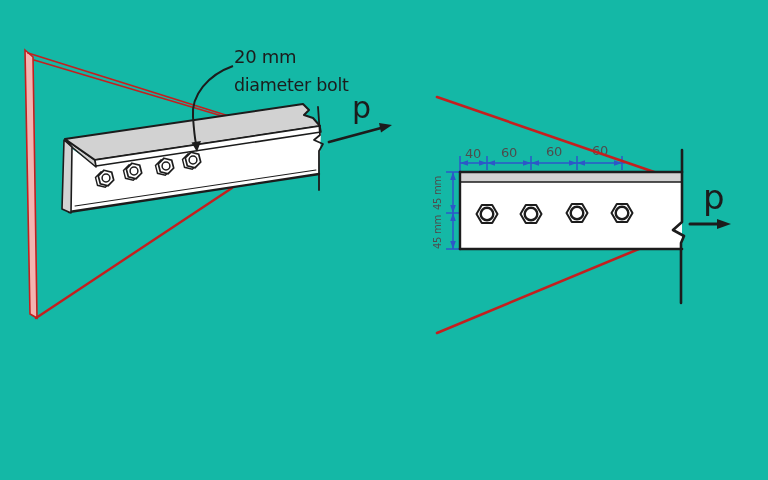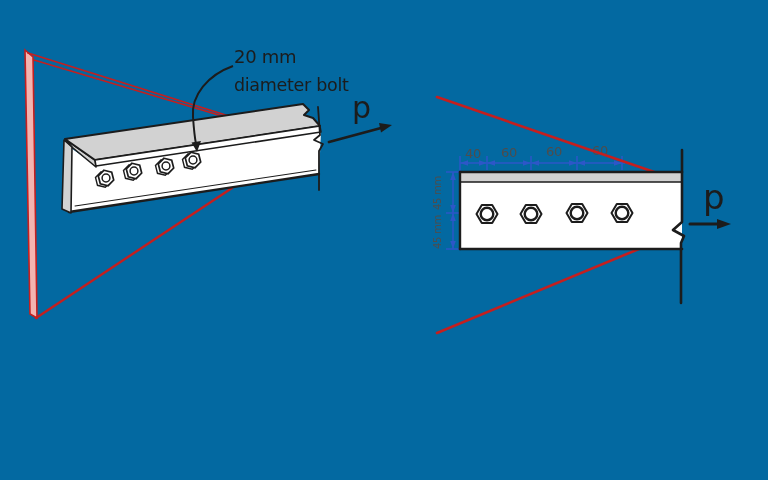--- a/index.html
+++ b/index.html
@@ -1,16 +1,16 @@
 <!DOCTYPE html>
 <html><head>
 <meta charset="utf-8">
 <style>
   html,body{margin:0;padding:0;background:#fff;}
-  .canvas{width:768px;height:480px;position:relative;background:#0369a1;overflow:hidden;}
+  .canvas{width:768px;height:480px;position:relative;background:#14b8a6;overflow:hidden;}
   svg{display:block;}
   text{font-family:"DejaVu Sans","Liberation Sans",sans-serif;}
   .hand{letter-spacing:-0.3px;}
 </style>
 </head>
 <body>
 
 <div class="canvas">
 <svg width="768" height="480" viewBox="0 0 768 480">
 

